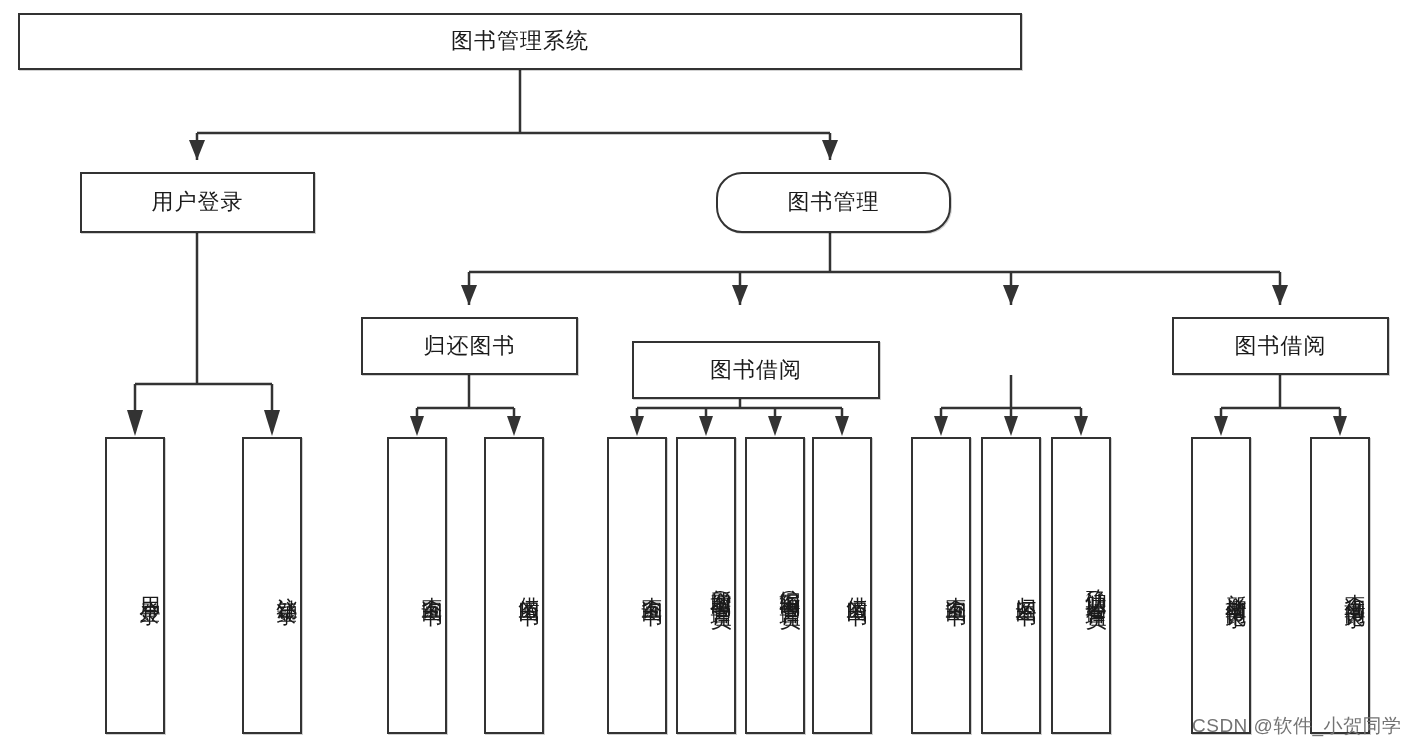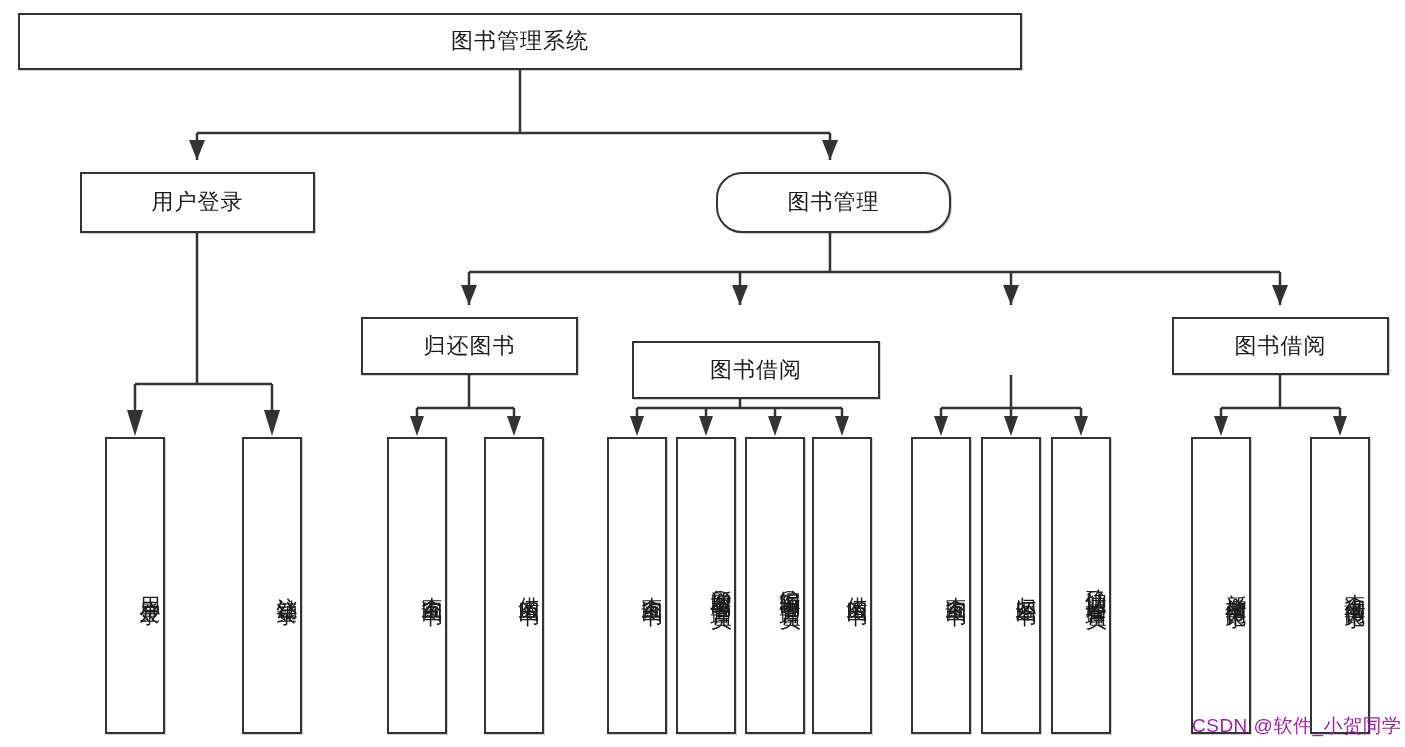--- a/index.html
+++ b/index.html
@@ -37,21 +37,21 @@
     line-height:1.25;
     padding:8px 0;
     align-items:flex-start;
     justify-content:center;
   }
   .node.v.topalign{align-items:flex-start;}
 
   .watermark{
     position:absolute;
     font-size:19px;
-    color:#a21caf;
+    color:#737373;
     white-space:nowrap;
     letter-spacing:0.5px;
   }
   svg.links{position:absolute;left:0;top:0;width:1405px;height:747px;pointer-events:none;}
   svg.links line, svg.links path{stroke:#333333;stroke-width:2.5px;fill:none;}
 </style>
 </head>
 <body>
 
 <div id="diagram">

